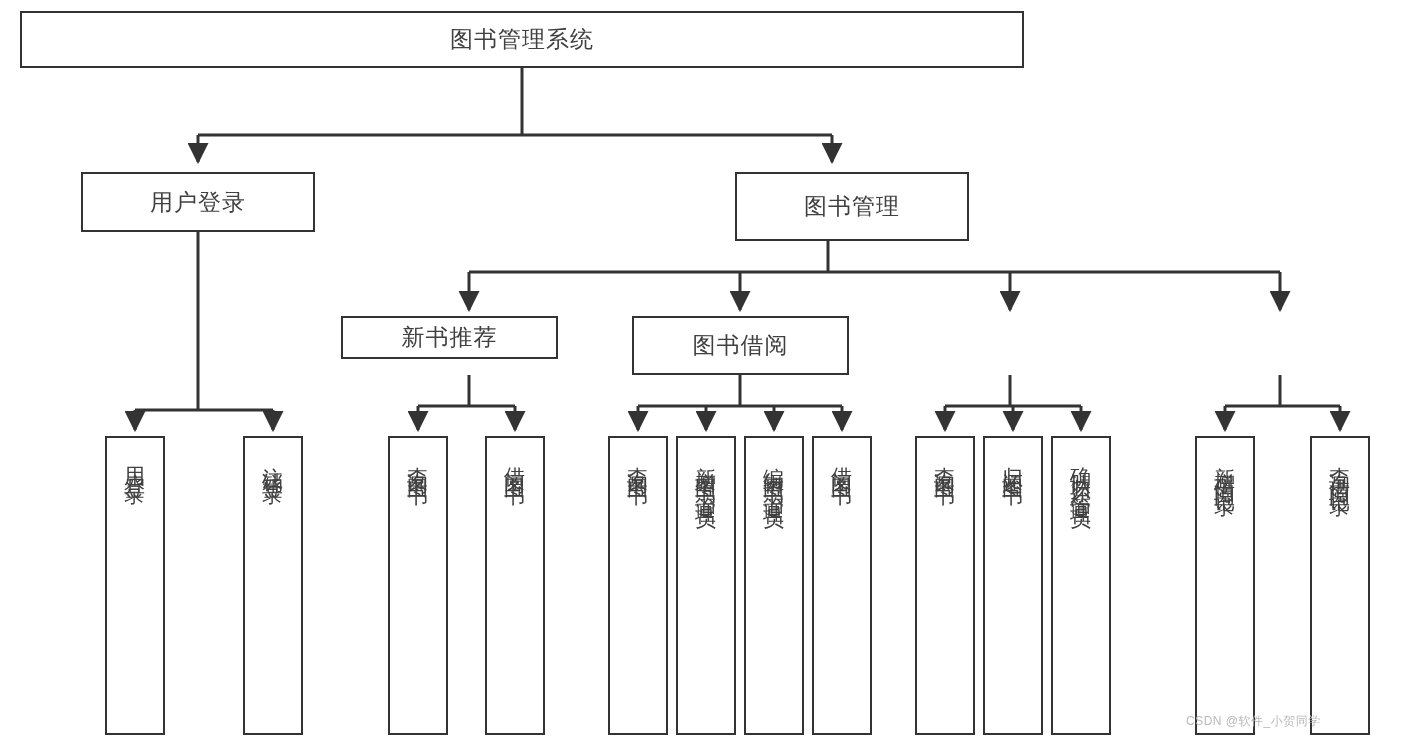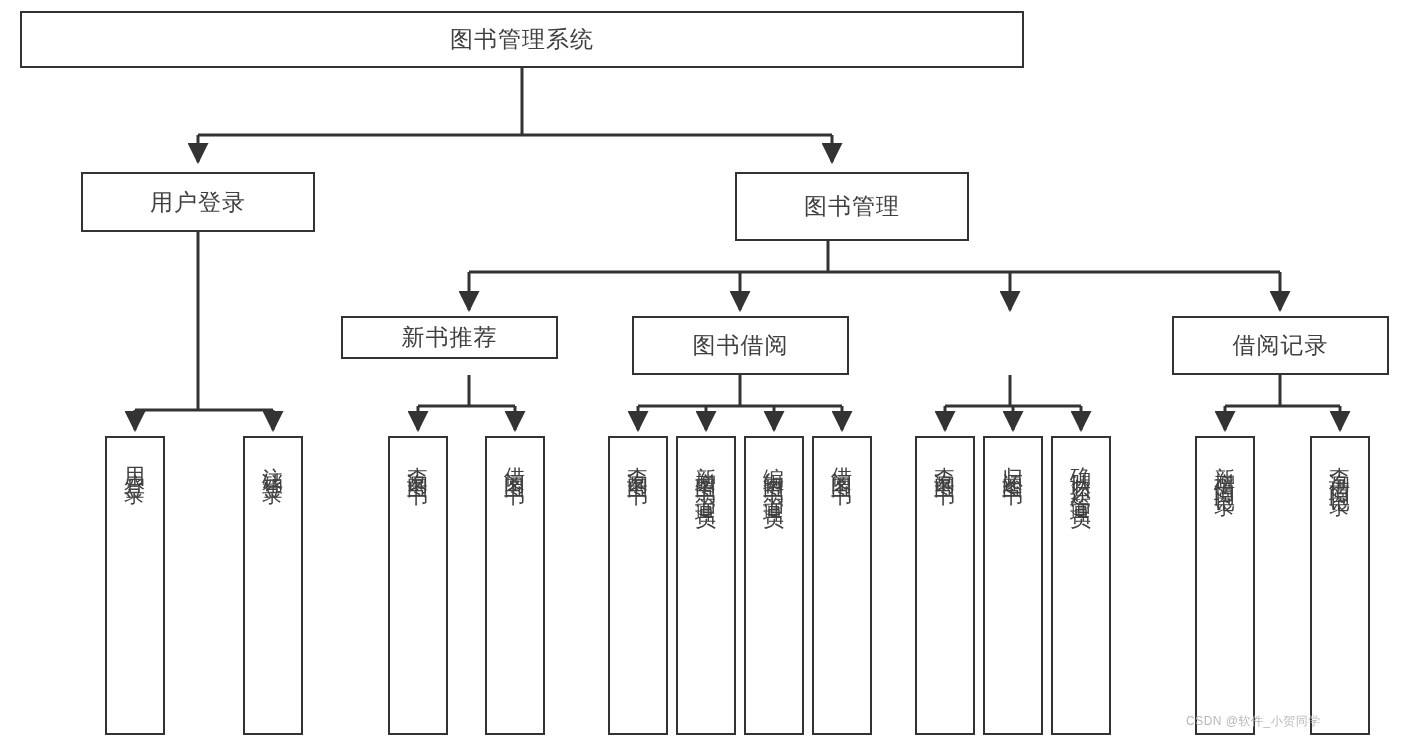--- a/index.html
+++ b/index.html
@@ -124,23 +124,20 @@
   <div class="node horiz" style="left:735px; top:172px; width:234px; height:69px;">
     <span>图书管理</span>
   </div>
 
   <div class="node horiz" style="left:341px; top:316px; width:217px; height:43px;">
     <span>新书推荐</span>
   </div>
   <div class="node horiz" style="left:632px; top:316px; width:217px; height:59px;">
     <span>图书借阅</span>
   </div>
-  <div class="node horiz" style="left:1172px; top:316px; width:217px; height:59px;">
-    <span>借阅记录</span>
-  </div>
 
   <div class="node vert" style="left:105px; top:436px; width:60px; height:299px;">
     <span class="vtext">用户登录</span>
   </div>
   <div class="node vert" style="left:243px; top:436px; width:60px; height:299px;">
     <span class="vtext">注销登录</span>
   </div>
 
   <div class="node vert" style="left:388px; top:436px; width:60px; height:299px;">
     <span class="vtext">查询图书</span>

